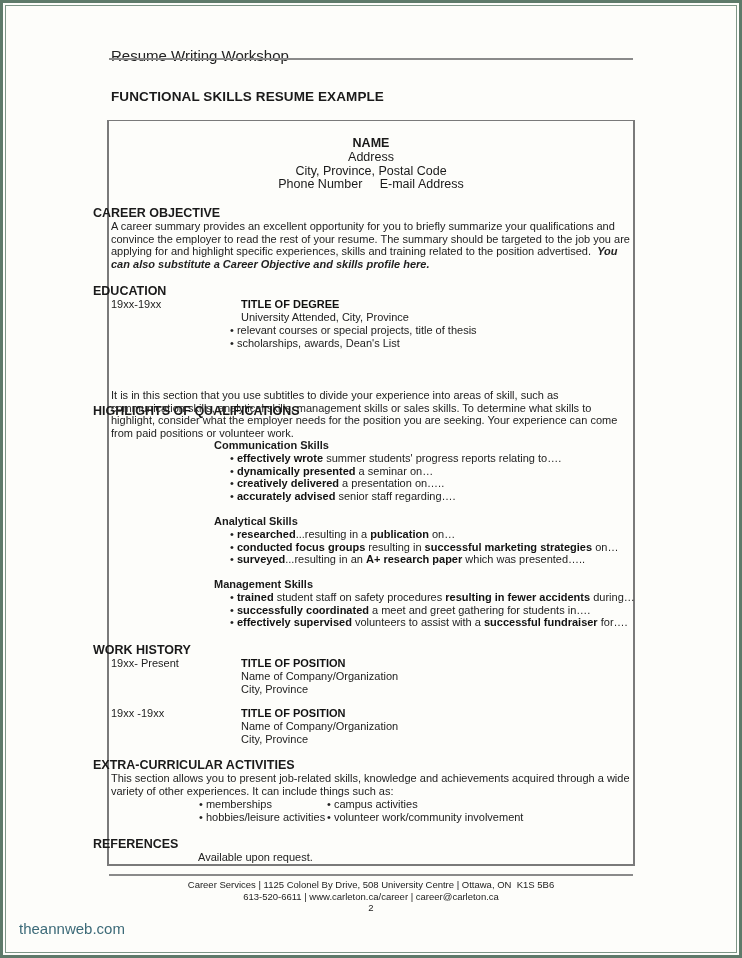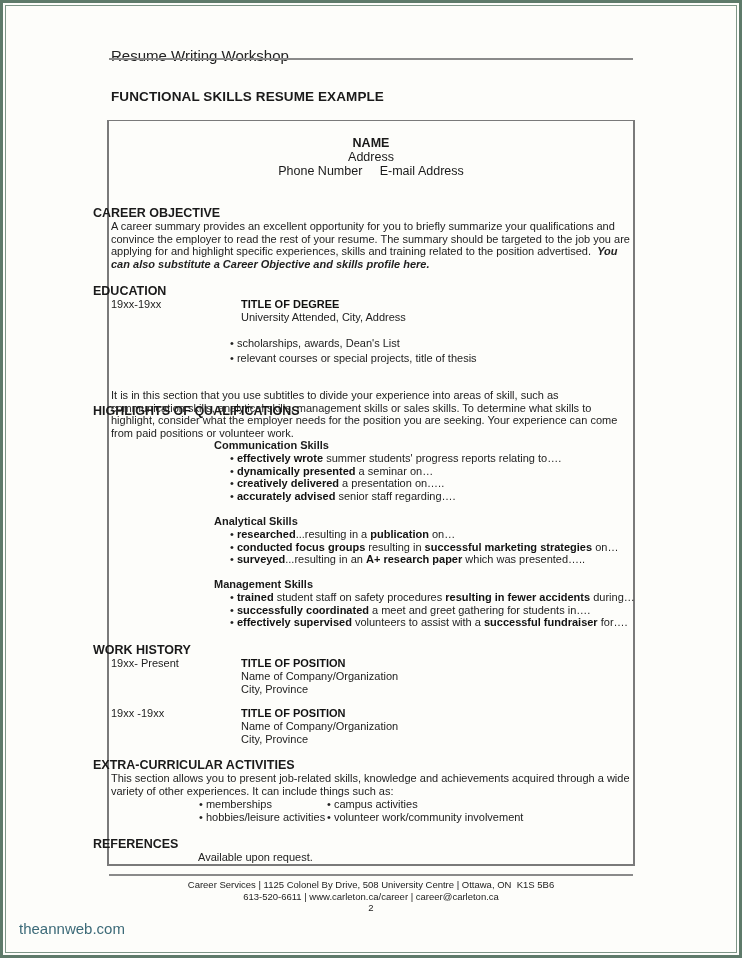--- a/index.html
+++ b/index.html
@@ -44,34 +44,35 @@
 <div class="header-title">Resume Writing Workshop</div>
 <div class="header-rule"></div>
 
 <div class="doc-title">FUNCTIONAL SKILLS RESUME EXAMPLE</div>
 
 <div class="box"></div>
 
 <div class="contact">
   <div class="name">NAME</div>
   <div>Address</div>
+  <div>City, Province, Postal Code</div>
   <div style="white-space:pre;">Phone Number     E-mail Address</div>
 </div>
 
 <div class="sec-h" style="top:206px;">CAREER OBJECTIVE</div>
 <div class="para" style="top:220px;">
   <span>A career summary provides an excellent opportunity for you to briefly summarize your qualifications and convince the employer to read the rest of your resume. The summary should be targeted to the job you are applying for and highlight specific experiences, skills and training related to the position advertised.</span>&nbsp;
   <span class="emph">You can also substitute a Career Objective and skills profile here.</span>
 </div>
 
 <div class="sec-h" style="top:284px;">EDUCATION</div>
 <div class="line" style="left:111px; top:298px;">19xx-19xx</div>
 <div class="line b" style="left:241px; top:298px;">TITLE OF DEGREE</div>
-<div class="line" style="left:241px; top:311px;">University Attended, City, Address</div>
-<div class="line" style="left:230px; top:324px;margin-top:28px;">• relevant courses or special projects, title of thesis</div>
+<div class="line" style="left:241px; top:311px;">University Attended, City, Province</div>
+<div class="line" style="left:230px; top:324px;">• relevant courses or special projects, title of thesis</div>
 <div class="line" style="left:230px; top:337px;">• scholarships, awards, Dean's List</div>
 
 <div class="sec-h" style="top:375px;margin-top:29px;">HIGHLIGHTS OF QUALIFICATIONS</div>
 <div class="para" style="top:389px;">It is in this section that you use subtitles to divide your experience into areas of skill, such as communication skills,  analytical skills, management skills or sales skills. To determine what skills to highlight, consider what the employer needs for the position you are seeking.  Your experience can come from paid positions or volunteer work.</div>
 
 <div class="sub-h" style="top:439px;">Communication Skills</div>
 <div id="g0">
     <div class="line" style="left: 230px; top: 452px;"><span>• </span><span class="b">effectively wrote</span><span> summer students' progress reports relating to….</span></div>
     <div class="line" style="left: 230px; top: 464.6px;"><span>• </span><span class="b">dynamically presented</span><span> a seminar on…</span></div>
     <div class="line" style="left: 230px; top: 477.2px;"><span>• </span><span class="b">creatively delivered</span><span> a presentation on…..</span></div>

